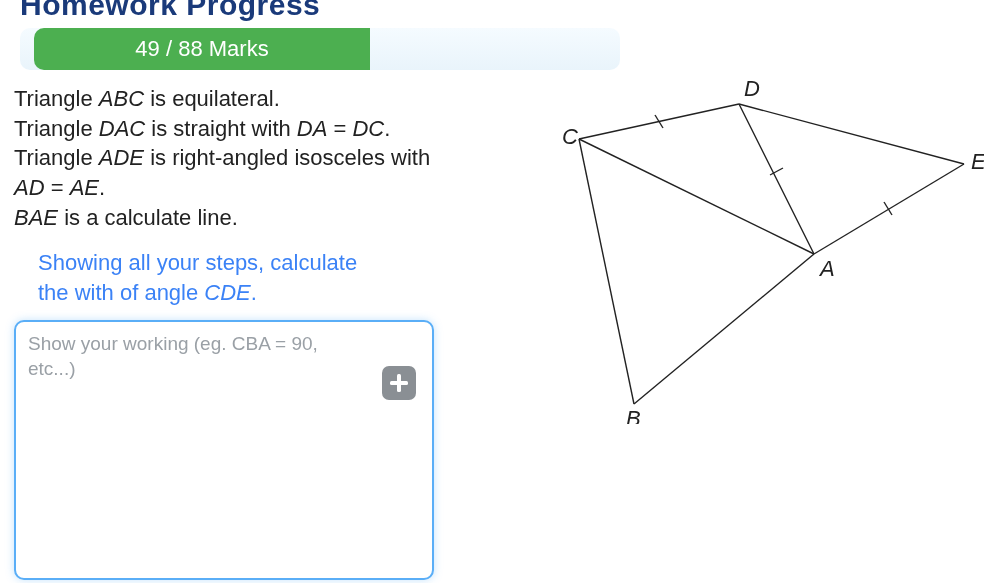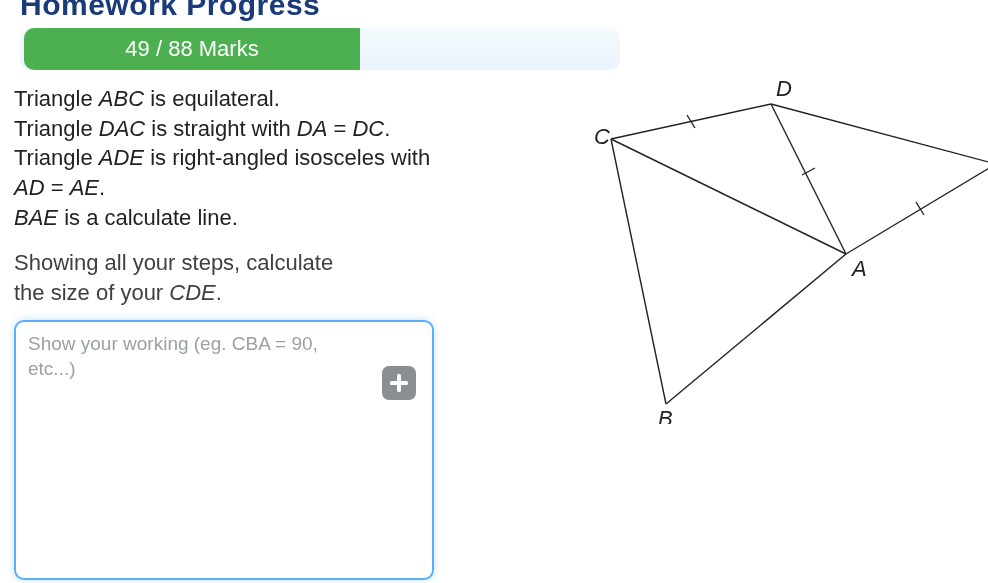--- a/index.html
+++ b/index.html
@@ -23,57 +23,57 @@
     margin: 6px 20px 14px 20px;
     width: 600px;
     height: 42px;
     background: linear-gradient(#f5fbff,#e9f4fb);
     border-radius: 10px;
     position: relative;
     overflow: hidden;
   }
   .progress-fill {
     position: absolute;
-    left: 4px; top: 0; bottom: 0;
+    left: 14px; top: 0; bottom: 0;
     width: 56%;
     background: #4caf50;
     border-radius: 10px 0 0 10px;
     display: flex;
     align-items: center;
     justify-content: center;
   }
   .progress-text {
     color: #fff;
     font-size: 22px;
     font-weight: 400;
   }
   .content {
     display: flex;
     padding: 0 14px;
-    gap: 32px;
   }
   .left {
     flex: 0 0 450px;
   }
   .right {
     flex: 1;
     position: relative;
   }
   .problem {
     font-size: 22px;
     color: #222;
     line-height: 1.35;
     margin-bottom: 16px;
   }
   .problem em, .ital { font-style: italic; }
   .prompt {
     font-size: 22px;
-    color: #404040;
+    color: #3b82f6;
     line-height: 1.35;
     margin-bottom: 12px;
+    margin-left: 24px;
   }
   .work-box {
     width: 420px;
     height: 260px;
     border: 2px solid #5aaef7;
     border-radius: 10px;
     box-shadow: 0 0 8px rgba(90,174,247,0.35);
     padding: 9px 12px;
     position: relative;
     background: #fff;
@@ -130,21 +130,21 @@
   <div class="left">
     <div class="problem">
       <span>Triangle </span><span class="ital">ABC</span><span> is equilateral.</span><br>
       <span>Triangle </span><span class="ital">DAC</span><span> is straight with </span><span class="ital">DA</span><span> = </span><span class="ital">DC</span><span>.</span><br>
       <span>Triangle </span><span class="ital">ADE</span><span> is right-angled isosceles with </span><span class="ital">AD</span><span> = </span><span class="ital">AE</span><span>.</span><br>
       <span class="ital">BAE</span><span> is a calculate line.</span>
     </div>
 
     <div class="prompt">
       <span>Showing all your steps, calculate</span><br>
-      <span>the size of your </span><span class="ital">CDE</span><span>.</span>
+      <span>the with of angle </span><span class="ital">CDE</span><span>.</span>
     </div>
 
     <div class="work-box">
       <div class="work-placeholder">Show your working (eg. CBA = 90, etc...)</div>
       <div class="plus-btn">
         <svg width="22" height="22" viewBox="0 0 22 22">
           <rect x="9" y="2" width="4" height="18" rx="1.5" fill="#fff"></rect>
           <rect x="2" y="9" width="18" height="4" rx="1.5" fill="#fff"></rect>
         </svg>
       </div>

